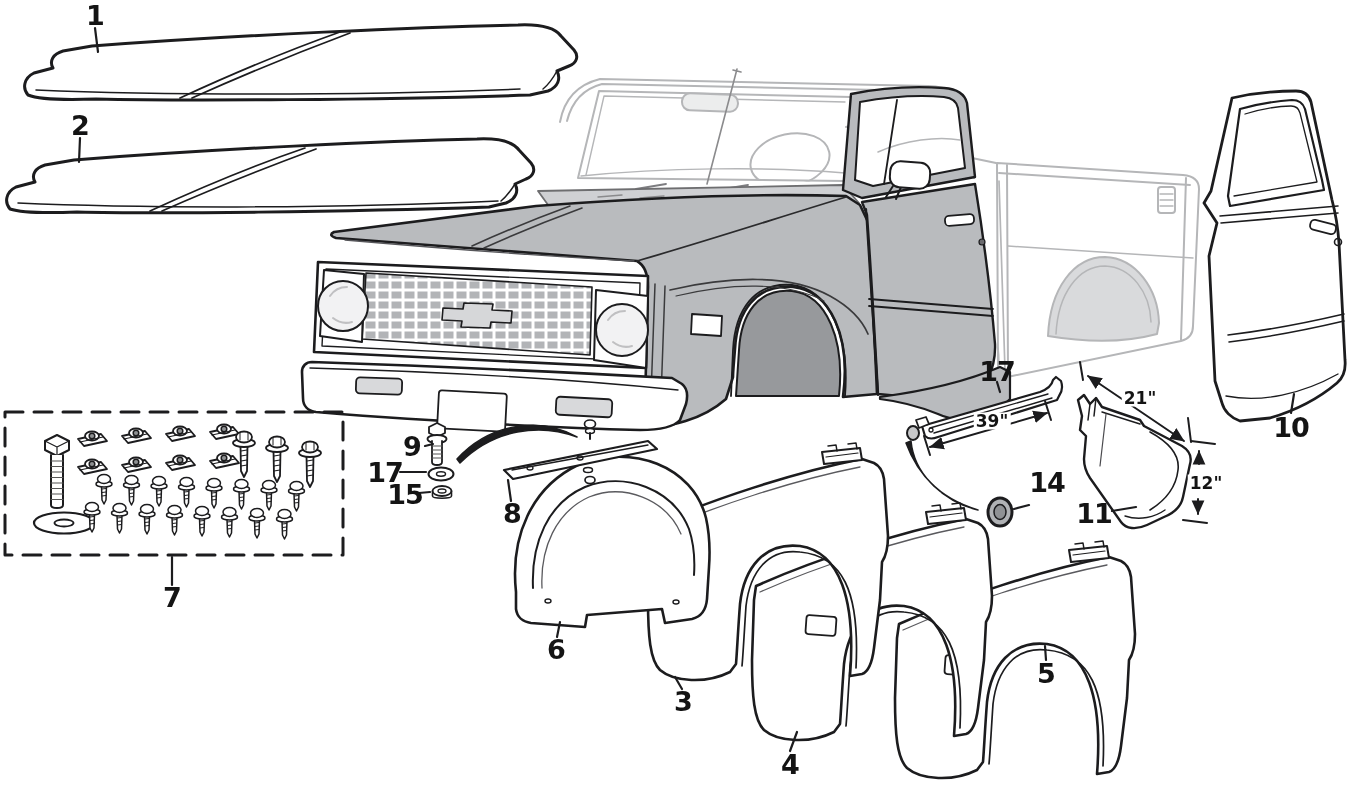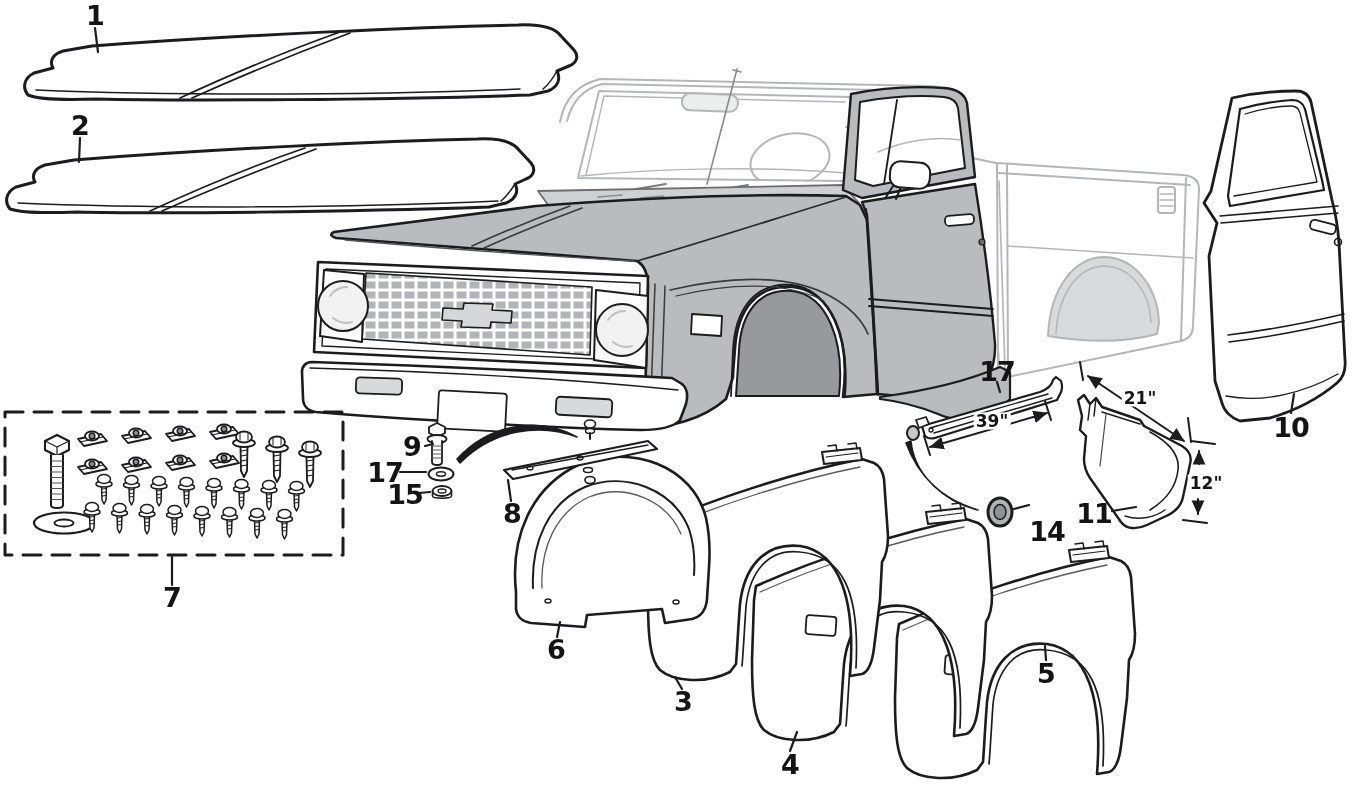--- a/index.html
+++ b/index.html
@@ -333,19 +333,19 @@
   <div class="callout" style="left:790px;top:764px">4</div>
   <div class="callout" style="left:1046px;top:673px">5</div>
   <div class="callout" style="left:556px;top:649px">6</div>
   <div class="callout" style="left:172px;top:597px">7</div>
   <div class="callout" style="left:512px;top:513px">8</div>
   <div class="callout" style="left:412px;top:446px">9</div>
   <div class="callout" style="left:385px;top:472px">17</div>
   <div class="callout" style="left:405px;top:494px">15</div>
   <div class="callout" style="left:1291px;top:427px">10</div>
   <div class="callout" style="left:997px;top:371px">17</div>
-  <div class="callout" style="left:1047px;top:531px">14</div>
+  <div class="callout" style="left:1047px;top:482px">14</div>
   <div class="callout" style="left:1094px;top:513px">11</div>
 
   <div class="dim" style="left:992px;top:421px">39"</div>
   <div class="dim" style="left:1140px;top:398px">21"</div>
   <div class="dim" style="left:1206px;top:483px">12"</div>
 </div>
 
 </body></html>

